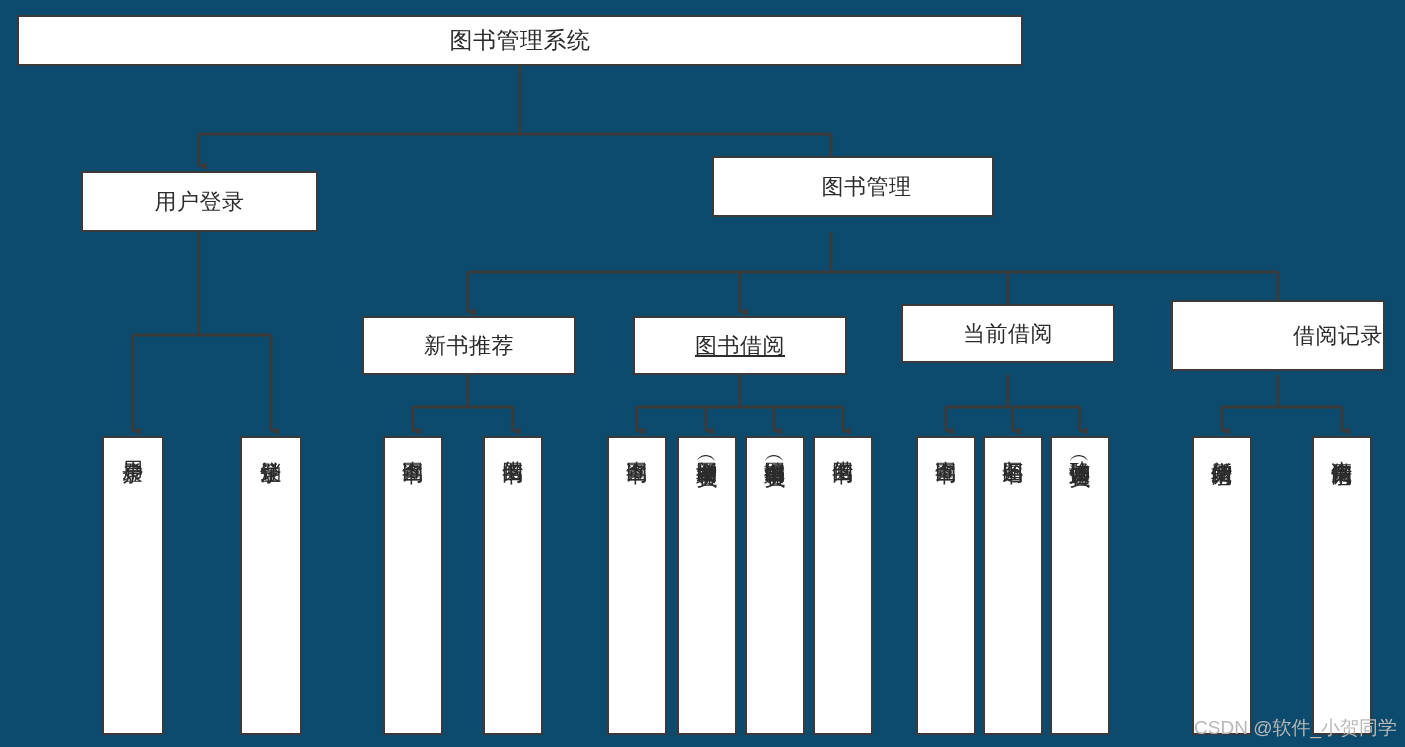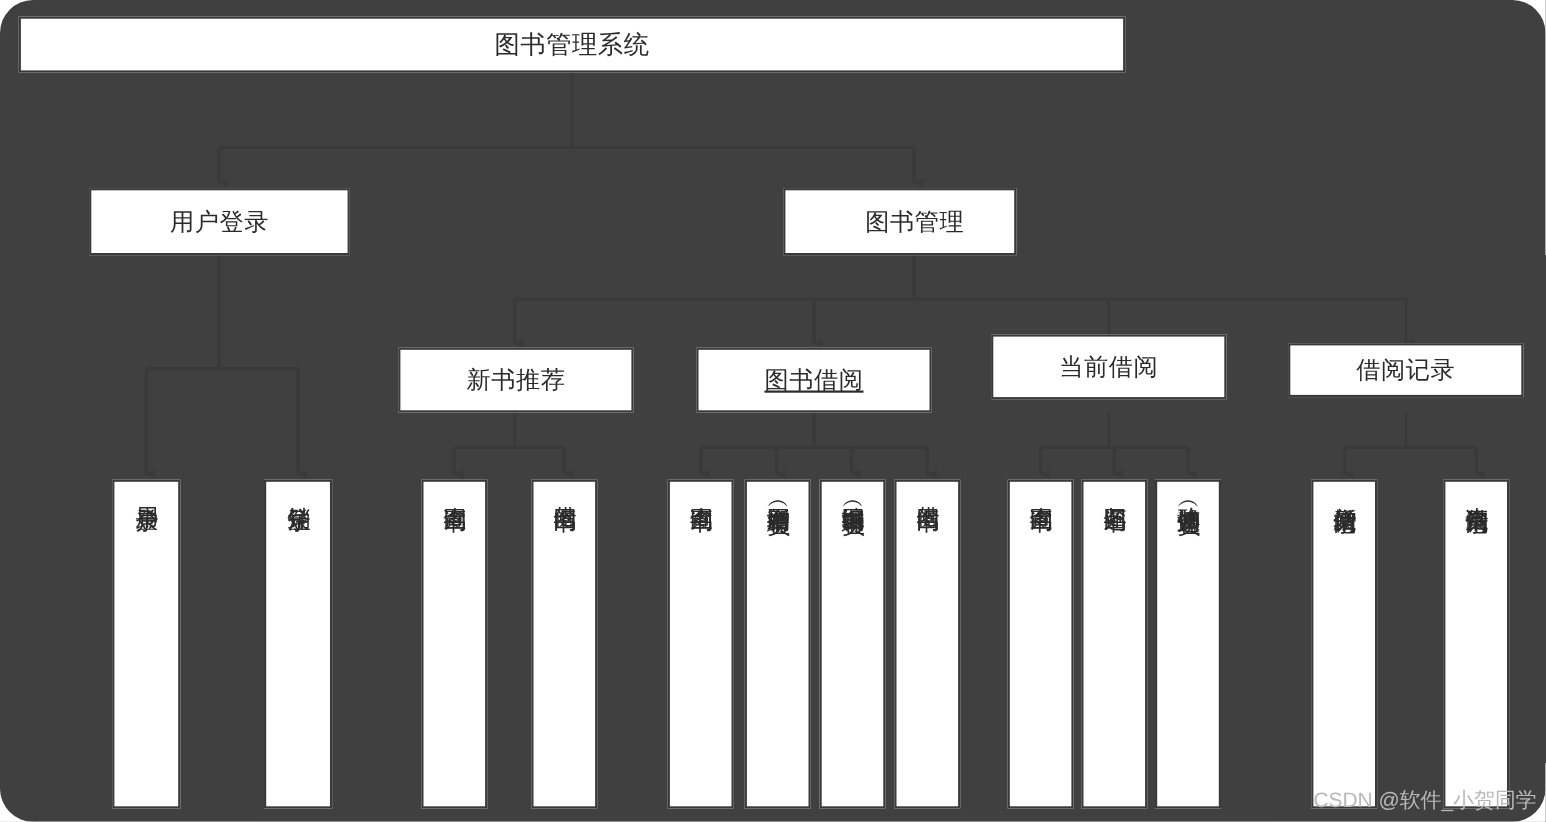--- a/index.html
+++ b/index.html
@@ -8,23 +8,22 @@
     padding: 0;
     background: #ffffff;
   }
   body {
     font-family: "Liberation Sans", "DejaVu Sans", sans-serif;
   }
   #diagram-root {
     position: relative;
     width: 1405px;
     height: 747px;
-    background: #404040;
+    background: #0c4a6e;
     overflow: hidden;
-    border-radius: 30px;
   }
   #edge-layer {
     position: absolute;
     left: 0;
     top: 0;
     width: 1405px;
     height: 747px;
     pointer-events: none;
   }
   .node {
@@ -136,37 +135,37 @@
   </svg>
 
   <div class="node horiz root" style="left:17px; top:15px; width:1006px; height:51px;">
     <span class="node-label">图书管理系统</span>
   </div>
 
   <div class="node horiz" style="left:81px; top:171px; width:237px; height:61px;">
     <span class="node-label">用户登录</span>
   </div>
 
-  <div class="node horiz" style="left:712px; top:171px; width:212px; height:61px;padding-left:27px;">
+  <div class="node horiz" style="left:712px; top:156px; width:282px; height:61px;padding-left:27px;">
     <span class="node-label">图书管理</span>
   </div>
 
   <div class="node horiz" style="left:362px; top:316px; width:214px; height:59px;">
     <span class="node-label">新书推荐</span>
   </div>
 
   <div class="node horiz" style="left:633px; top:316px; width:214px; height:59px;text-decoration:underline;">
     <span class="node-label">图书借阅</span>
   </div>
 
   <div class="node horiz" style="left:901px; top:304px; width:214px; height:59px;">
     <span class="node-label">当前借阅</span>
   </div>
 
-  <div class="node horiz" style="left:1171px; top:312px; width:214px; height:49px;">
+  <div class="node horiz" style="left:1171px; top:300px; width:214px; height:71px;justify-content:flex-end;">
     <span class="node-label">借阅记录</span>
   </div>
 
   <div class="node vert" style="left:102px; top:436px; width:62px; height:299px;">
     <span class="node-label">用户登录</span>
   </div>
 
   <div class="node vert" style="left:240px; top:436px; width:62px; height:299px;">
     <span class="node-label">注销登录</span>
   </div>

